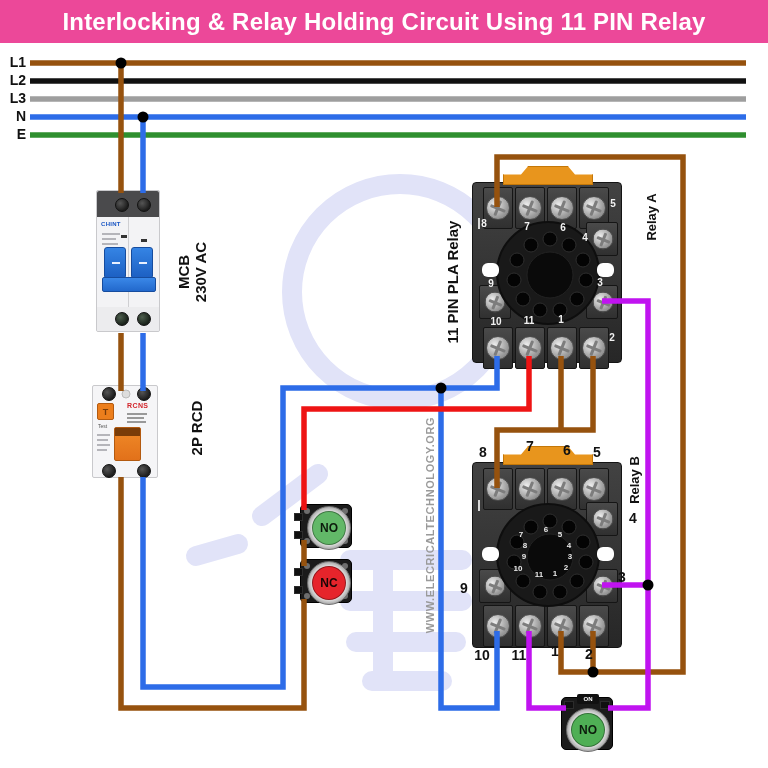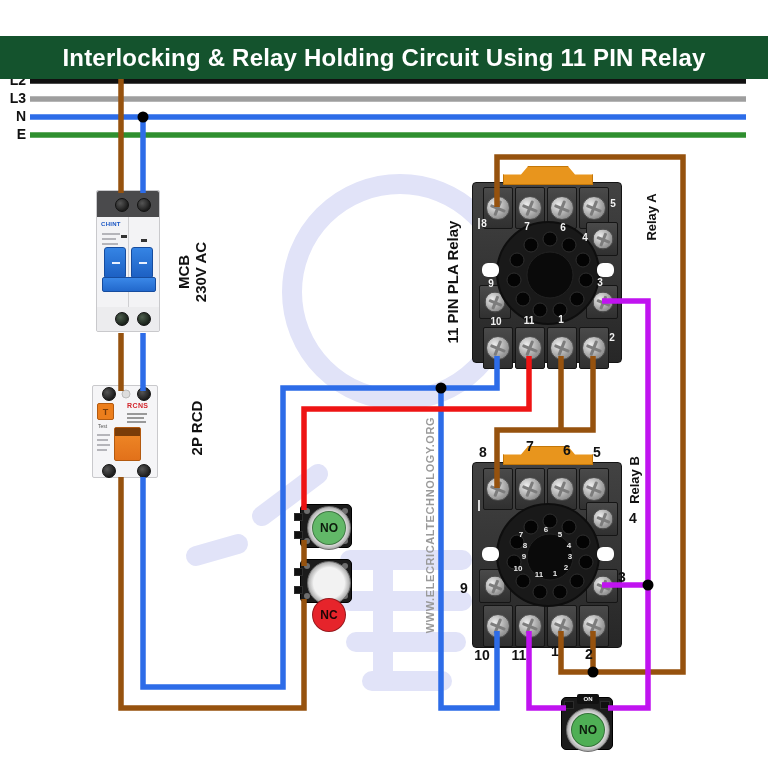--- a/index.html
+++ b/index.html
@@ -3,22 +3,22 @@
 <meta charset="utf-8">
 <style>
   html,body{margin:0;padding:0;background:#fff;font-family:"Liberation Sans",sans-serif;}
   .stage{position:relative;width:768px;height:768px;background:#fff;overflow:hidden;}
   .stage *{box-sizing:border-box;}
   svg.layer{position:absolute;left:0;top:0;width:768px;height:768px;}
   #svg-under{z-index:1;}
   .comp{position:absolute;z-index:2;}
   #svg-wires{z-index:3;pointer-events:none;}
   
-  .titlebar{position:absolute;left:0;top:0;width:768px;height:43px;background:#14532d;
-    display:flex;align-items:center;justify-content:center;z-index:5;margin-top:36px;}
+  .titlebar{position:absolute;left:0;top:0;width:768px;height:43px;background:#ec4899;
+    display:flex;align-items:center;justify-content:center;z-index:5;}
   .titlebar span{color:#fff;font-weight:bold;font-size:24px;letter-spacing:.2px;}
   
   .bus-label{position:absolute;left:0;width:26px;text-align:right;font-size:14px;font-weight:bold;color:#111;z-index:4;}
   
   .vlabel{position:absolute;display:flex;align-items:center;justify-content:center;
     transform:rotate(-90deg);font-weight:bold;color:#111;white-space:nowrap;z-index:4;text-align:center;}
   
   .mcb{left:96px;top:190px;width:64px;height:142px;background:#f3f3f5;border:1px solid #c9c9cc;border-radius:2px;}
   .mcb .top{position:absolute;left:0;top:0;width:100%;height:26px;background:#4a4a4c;border-radius:2px 2px 0 0;}
   .mcb .bot{position:absolute;left:0;bottom:0;width:100%;height:24px;background:#ececee;border-radius:0 0 2px 2px;}
@@ -259,21 +259,21 @@
     </div>
   </div>
   <div class="pbtn" style="left:300px;top:559px;width:52px;height:44px;">
     <div class="cscrew" style="left:3px;top:3px;"></div>
       <div class="cscrew" style="right:3px;top:3px;"></div>
     <div class="cscrew" style="left:3px;bottom:3px;"></div>
       <div class="cscrew" style="right:3px;bottom:3px;"></div>
     <div class="tab" style="left:-7px;top:8px;width:9px;height:8px;"></div>
     <div class="tab" style="left:-7px;top:26px;width:9px;height:8px;"></div>
     <div class="face" style="left:6px;top:1px;">
-      <div class="cap" style="background:#e6242b;color:#1b0606;margin-top:32px;">NC</div>
+      <div class="cap" style="background:#e6242b;color:#1b0606;">NC</div>
     </div>
   </div>
   <div class="pbtn" style="left:561px;top:697px;width:52px;height:53px;">
     <div class="tab" style="left:2px;top:3px;width:10px;height:8px;"></div>
     <div class="tab" style="right:2px;top:3px;width:10px;height:8px;"></div>
     <div class="ontag" style="left:15px;top:-4px;width:22px;height:10px;">ON</div>
     <div class="face" style="left:4px;top:10px;">
       <div class="cap" style="background:#4faf55;">NO</div>
     </div>
   </div>

